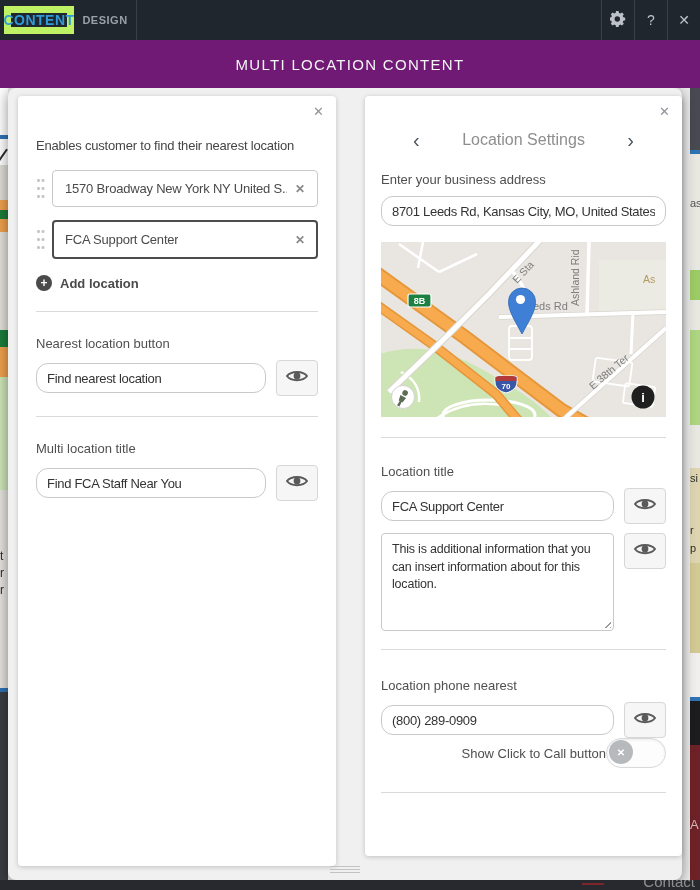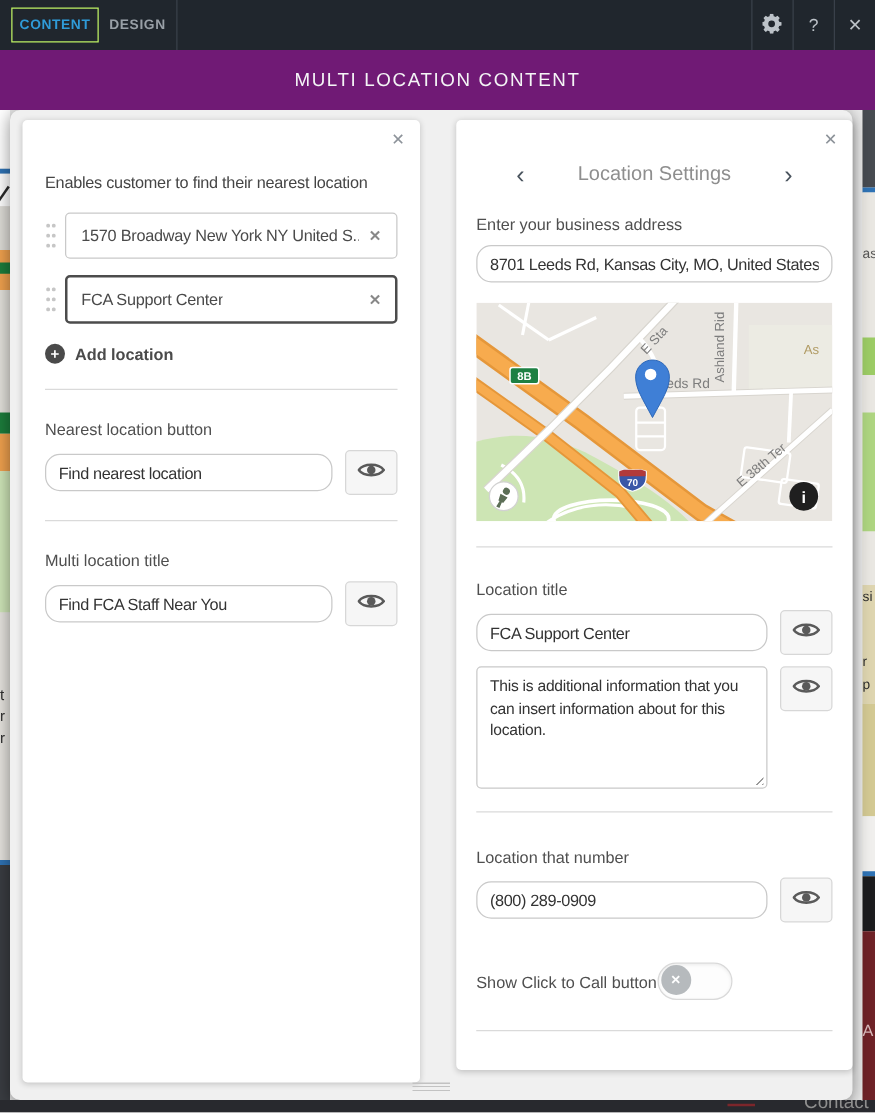--- a/index.html
+++ b/index.html
@@ -2,21 +2,21 @@
 <html><head>
 <meta charset="utf-8">
 <style>
   html,body { margin:0; padding:0; }
   body {
     width:700px; height:890px; position:relative; overflow:hidden;
     font-family:"Liberation Sans", sans-serif; background:#e9e9e9;
   }
   
   .topbar { position:absolute; left:0; top:0; width:700px; height:40px; background:#20262d; display:flex; align-items:stretch; z-index:30; }
-  .tab-active { margin:6px 0 6px 9px; width:70px; border:1px solid #bef264; box-sizing:border-box; display:flex; align-items:center; justify-content:center; color:#2f9bd8; font-size:11px; font-weight:bold; letter-spacing:.5px; }
+  .tab-active { margin:6px 0 6px 4px; width:70px; border:7px solid #bef264; box-sizing:border-box; display:flex; align-items:center; justify-content:center; color:#2f9bd8; font-size:14px; font-weight:bold; letter-spacing:.5px; }
   .tab-plain { width:63px; display:flex; align-items:center; justify-content:center; color:#99a0a7; font-size:11px; font-weight:bold; letter-spacing:.5px; border-right:1px solid #39404a; box-sizing:border-box; }
   .top-icons { margin-left:auto; display:flex; height:100%; }
   .top-icon { width:33px; border-left:1px solid #39404a; box-sizing:border-box; display:flex; align-items:center; justify-content:center; color:#bcc2c8; font-size:14px; cursor:pointer; }
   .titlebar { position:absolute; left:0; top:40px; width:700px; height:48px; background:#701a75; display:flex; align-items:center; justify-content:center; z-index:30; }
   .titlebar span { color:#f4f5f6; font-size:15px; letter-spacing:1.3px; }
 
   
   .bg-strip { position:absolute; top:88px; height:792px; z-index:1; }
   .bg-left { left:0; width:8px; background:#e9e7e2; }
   .bg-right { left:682px; width:18px; background:#ececec; }
@@ -60,21 +60,21 @@
   .rp-header { margin-top:34px; display:flex; align-items:center; justify-content:space-between; padding:0 32px; }
   .chev { font-size:20px; color:#4a545e; line-height:1; cursor:pointer; }
   .rp-title { font-size:16px; color:#8e8e8e; }
 
   .map-wrap { margin-top:16px; height:175px; position:relative; overflow:hidden; }
 
   .ta-wrap { position:relative; flex:1; min-width:0; display:flex; }
   .f-text { flex:1; min-width:0; height:98px; border:1px solid #c9c9c9; border-radius:4px; padding:7px 10px; font-size:12.5px; color:#333; font-family:inherit; resize:none; box-sizing:border-box; line-height:1.4; background:#fff; letter-spacing:-.2px; }
   .grip { position:absolute; right:3px; bottom:3px; width:9px; height:9px; background:repeating-linear-gradient(-45deg,#9a9a9a 0 1px,transparent 1px 3.5px); clip-path:polygon(100% 0,0 100%,100% 100%); }
 
-  .toggle-row { display:flex; align-items:center; justify-content:flex-start; margin-top:32px; }
+  .toggle-row { display:flex; align-items:center; justify-content:flex-end; }
   .switch { width:58px; height:28px; border:1px solid #d9d9d9; border-radius:15px; background:#fdfdfd; position:relative; box-shadow:inset 0 1px 3px rgba(0,0,0,.07); cursor:pointer; flex:none; }
   .knob { position:absolute; left:2px; top:1px; width:24px; height:24px; border-radius:50%; background:#b6babd; color:#fff; font-size:10px; font-weight:bold; display:flex; align-items:center; justify-content:center; }
 
   .resize-handle { position:absolute; left:50%; transform:translateX(-50%); bottom:6px; width:30px; height:8px; background:repeating-linear-gradient(#c2c2c2 0 1px,transparent 1px 3px); cursor:ns-resize; }
 
   svg text { font-family:"Liberation Sans", sans-serif; }
 </style>
 </head>
 <body>
 
@@ -312,21 +312,21 @@
           <svg width="22" height="14" viewBox="0 0 22 14">
               <path d="M1,7 C5,1.5 17,1.5 21,7 C17,12.5 5,12.5 1,7 Z" fill="none" stroke="#5a5a5a" stroke-width="2"></path>
               <circle cx="11" cy="7" r="3.4" fill="#5a5a5a"></circle>
             </svg>
         </span>
       </div>
     </div>
 
     <hr class="divider" style="margin-top:18px">
 
-    <div class="f-label" style="margin-top:28px">Location that number</div>
+    <div class="f-label" style="margin-top:28px">Location phone nearest</div>
     <div class="f-row">
       <input class="f-input" type="text" value="(800) 289-0909" style="">
       <div class="eye-btn">
         <span>
           <svg width="22" height="14" viewBox="0 0 22 14">
               <path d="M1,7 C5,1.5 17,1.5 21,7 C17,12.5 5,12.5 1,7 Z" fill="none" stroke="#5a5a5a" stroke-width="2"></path>
               <circle cx="11" cy="7" r="3.4" fill="#5a5a5a"></circle>
             </svg>
         </span>
       </div>

